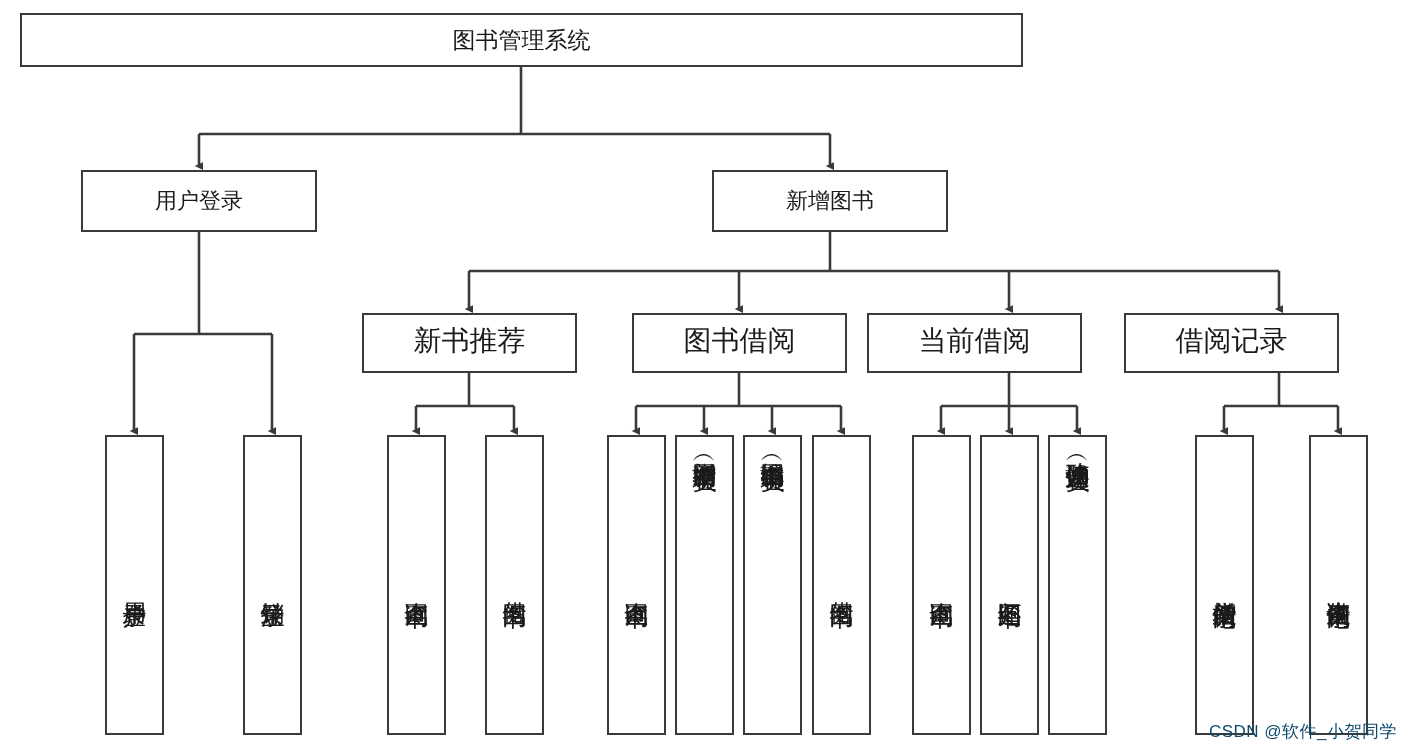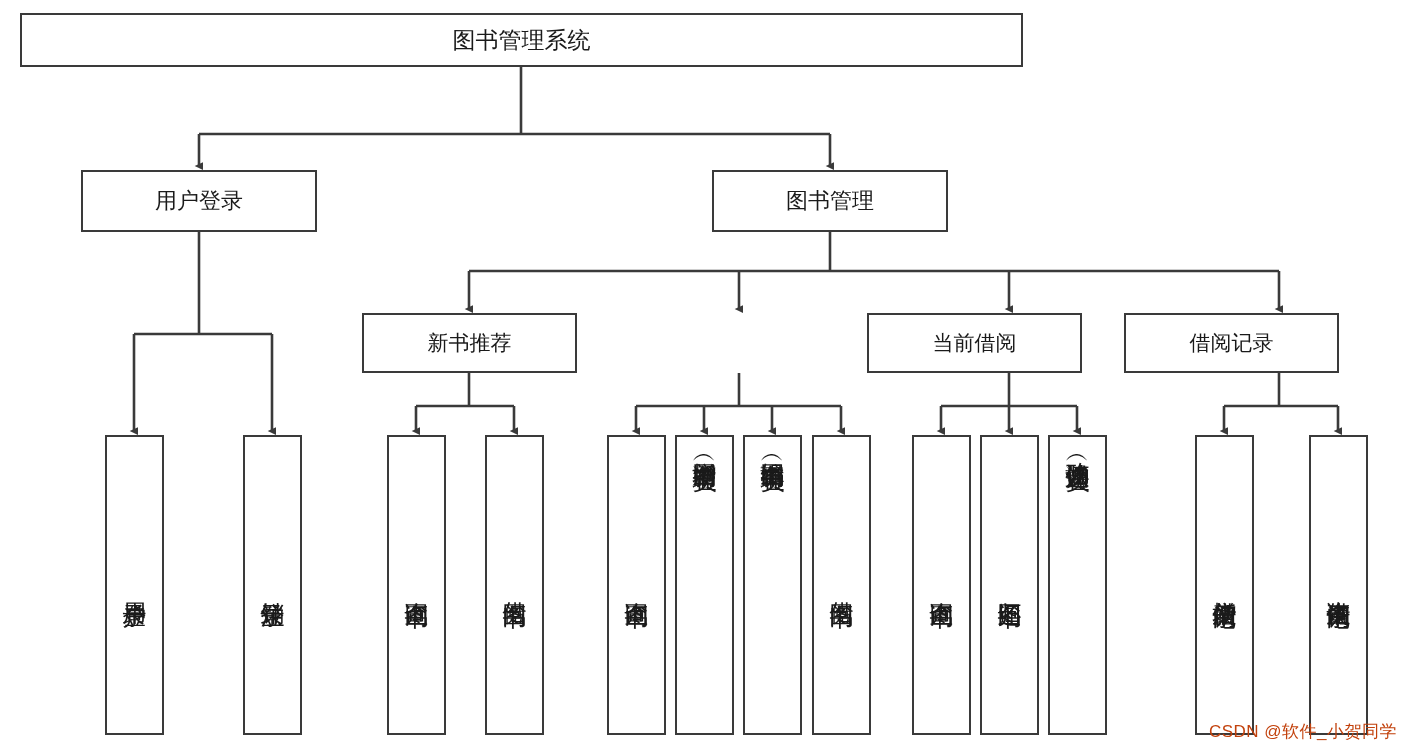--- a/index.html
+++ b/index.html
@@ -39,21 +39,21 @@
   }
   .node-label {
     color: #1a1a1a;
     font-family: "Liberation Sans", sans-serif;
     line-height: 1.05;
     white-space: nowrap;
     text-align: left;
   }
   .node-root .node-label { font-size: 23px; }
   .node-l2 .node-label { font-size: 22px; }
-  .node-l3 .node-label { font-size: 21px; }
+  .node-l3 .node-label { font-size: 28px; font-family: Liberation Mono, monospace; }
   .node-leaf {
     align-items: flex-start;
     justify-content: center;
     padding-top: 6px;
   }
   .node-leaf .node-label {
     font-size: 24px;
     writing-mode: vertical-rl;
     text-orientation: upright;
     letter-spacing: 1px;
@@ -61,21 +61,21 @@
   }
   .node-leaf.leaf-mid {
     align-items: center;
     padding-top: 0;
   }
   .watermark {
     position: absolute;
     right: 8px;
     bottom: 4px;
     font-size: 17px;
-    color: #c2410c;
+    color: #0c4a6e;
     font-family: "Liberation Sans", sans-serif;
     white-space: nowrap;
     letter-spacing: 0.5px;
   }
 </style>
 </head>
 <body>
 
 <div id="diagram-root">
 
@@ -131,26 +131,29 @@
   </svg>
 
   <div class="node-box node-root" style="left:20px; top:13px; width:1003px; height:54px;">
     <span class="node-label">图书管理系统</span>
   </div>
 
   <div class="node-box node-l2" style="left:81px; top:170px; width:236px; height:62px;">
     <span class="node-label">用户登录</span>
   </div>
   <div class="node-box node-l2" style="left:712px; top:170px; width:236px; height:62px;">
-    <span class="node-label">图书管理</span>
+    <span class="node-label">新增图书</span>
   </div>
 
   <div class="node-box node-l3" style="left:362px; top:313px; width:215px; height:60px;">
     <span class="node-label">新书推荐</span>
   </div>
+  <div class="node-box node-l3" style="left:632px; top:313px; width:215px; height:60px;">
+    <span class="node-label">图书借阅</span>
+  </div>
   <div class="node-box node-l3" style="left:867px; top:313px; width:215px; height:60px;">
     <span class="node-label">当前借阅</span>
   </div>
   <div class="node-box node-l3" style="left:1124px; top:313px; width:215px; height:60px;">
     <span class="node-label">借阅记录</span>
   </div>
 
   <div class="node-box node-leaf leaf-mid" style="left:105px; top:435px; width:59px; height:300px;">
     <span class="node-label">用户登录</span>
   </div>

